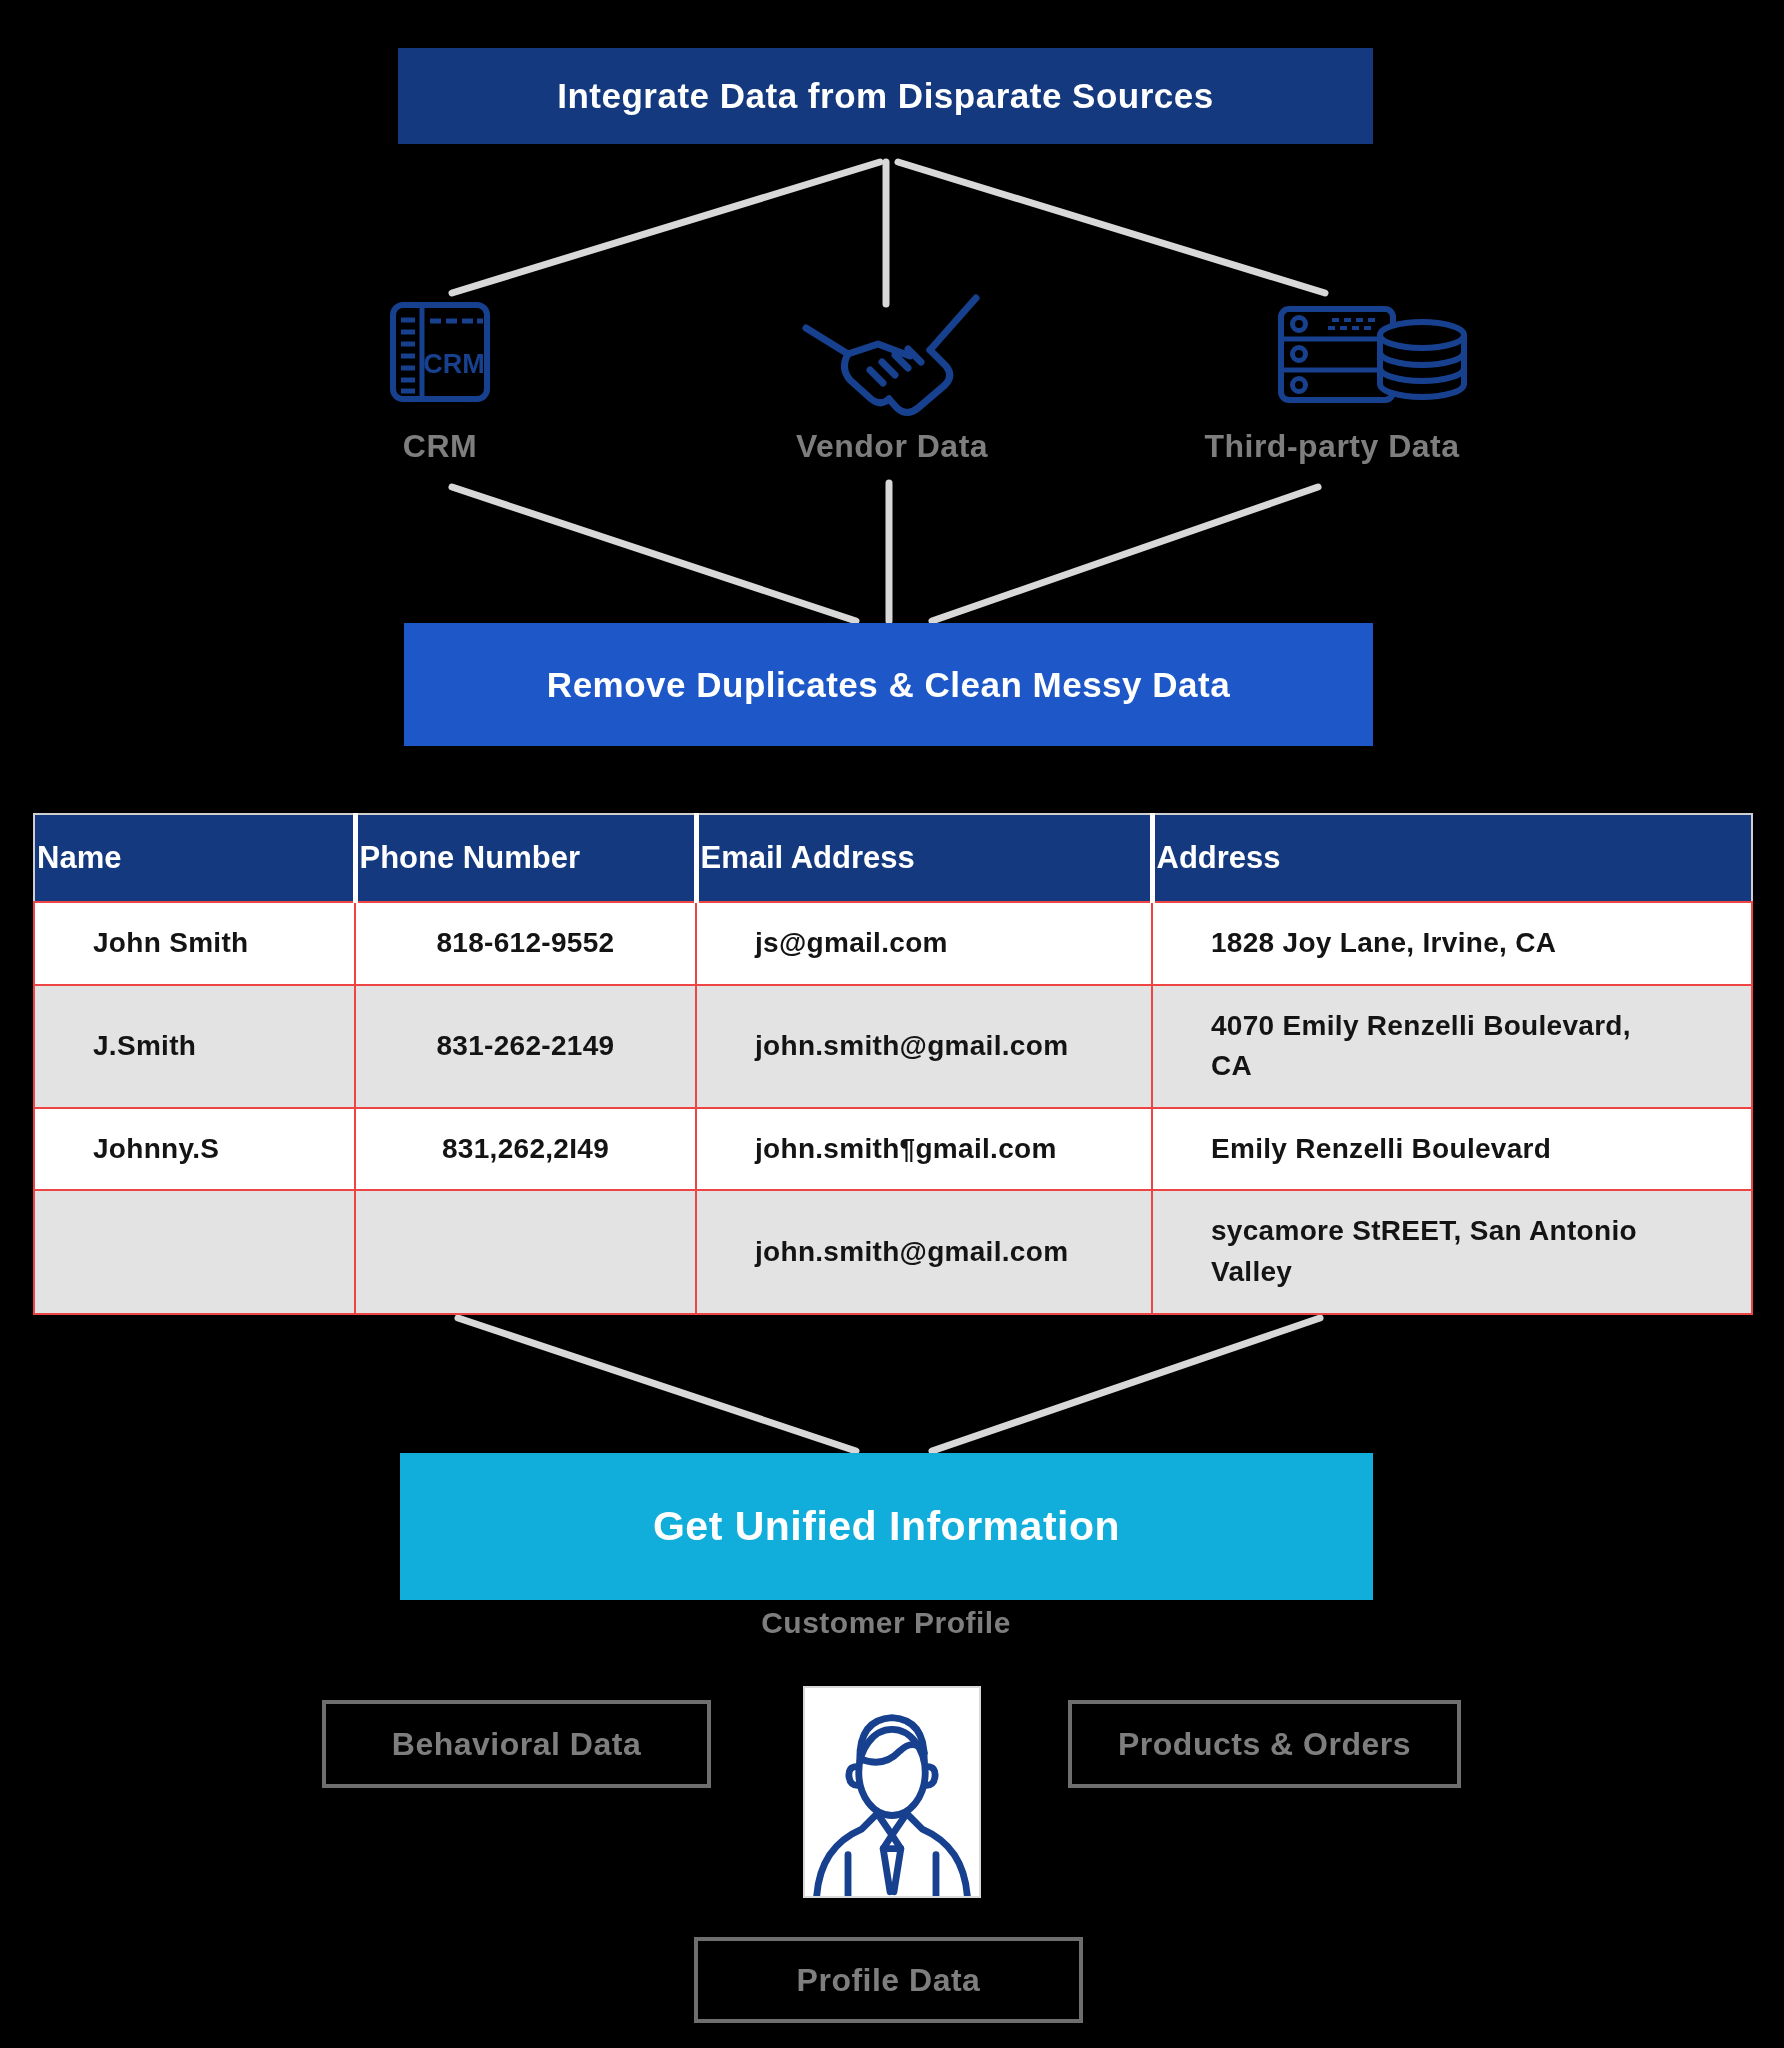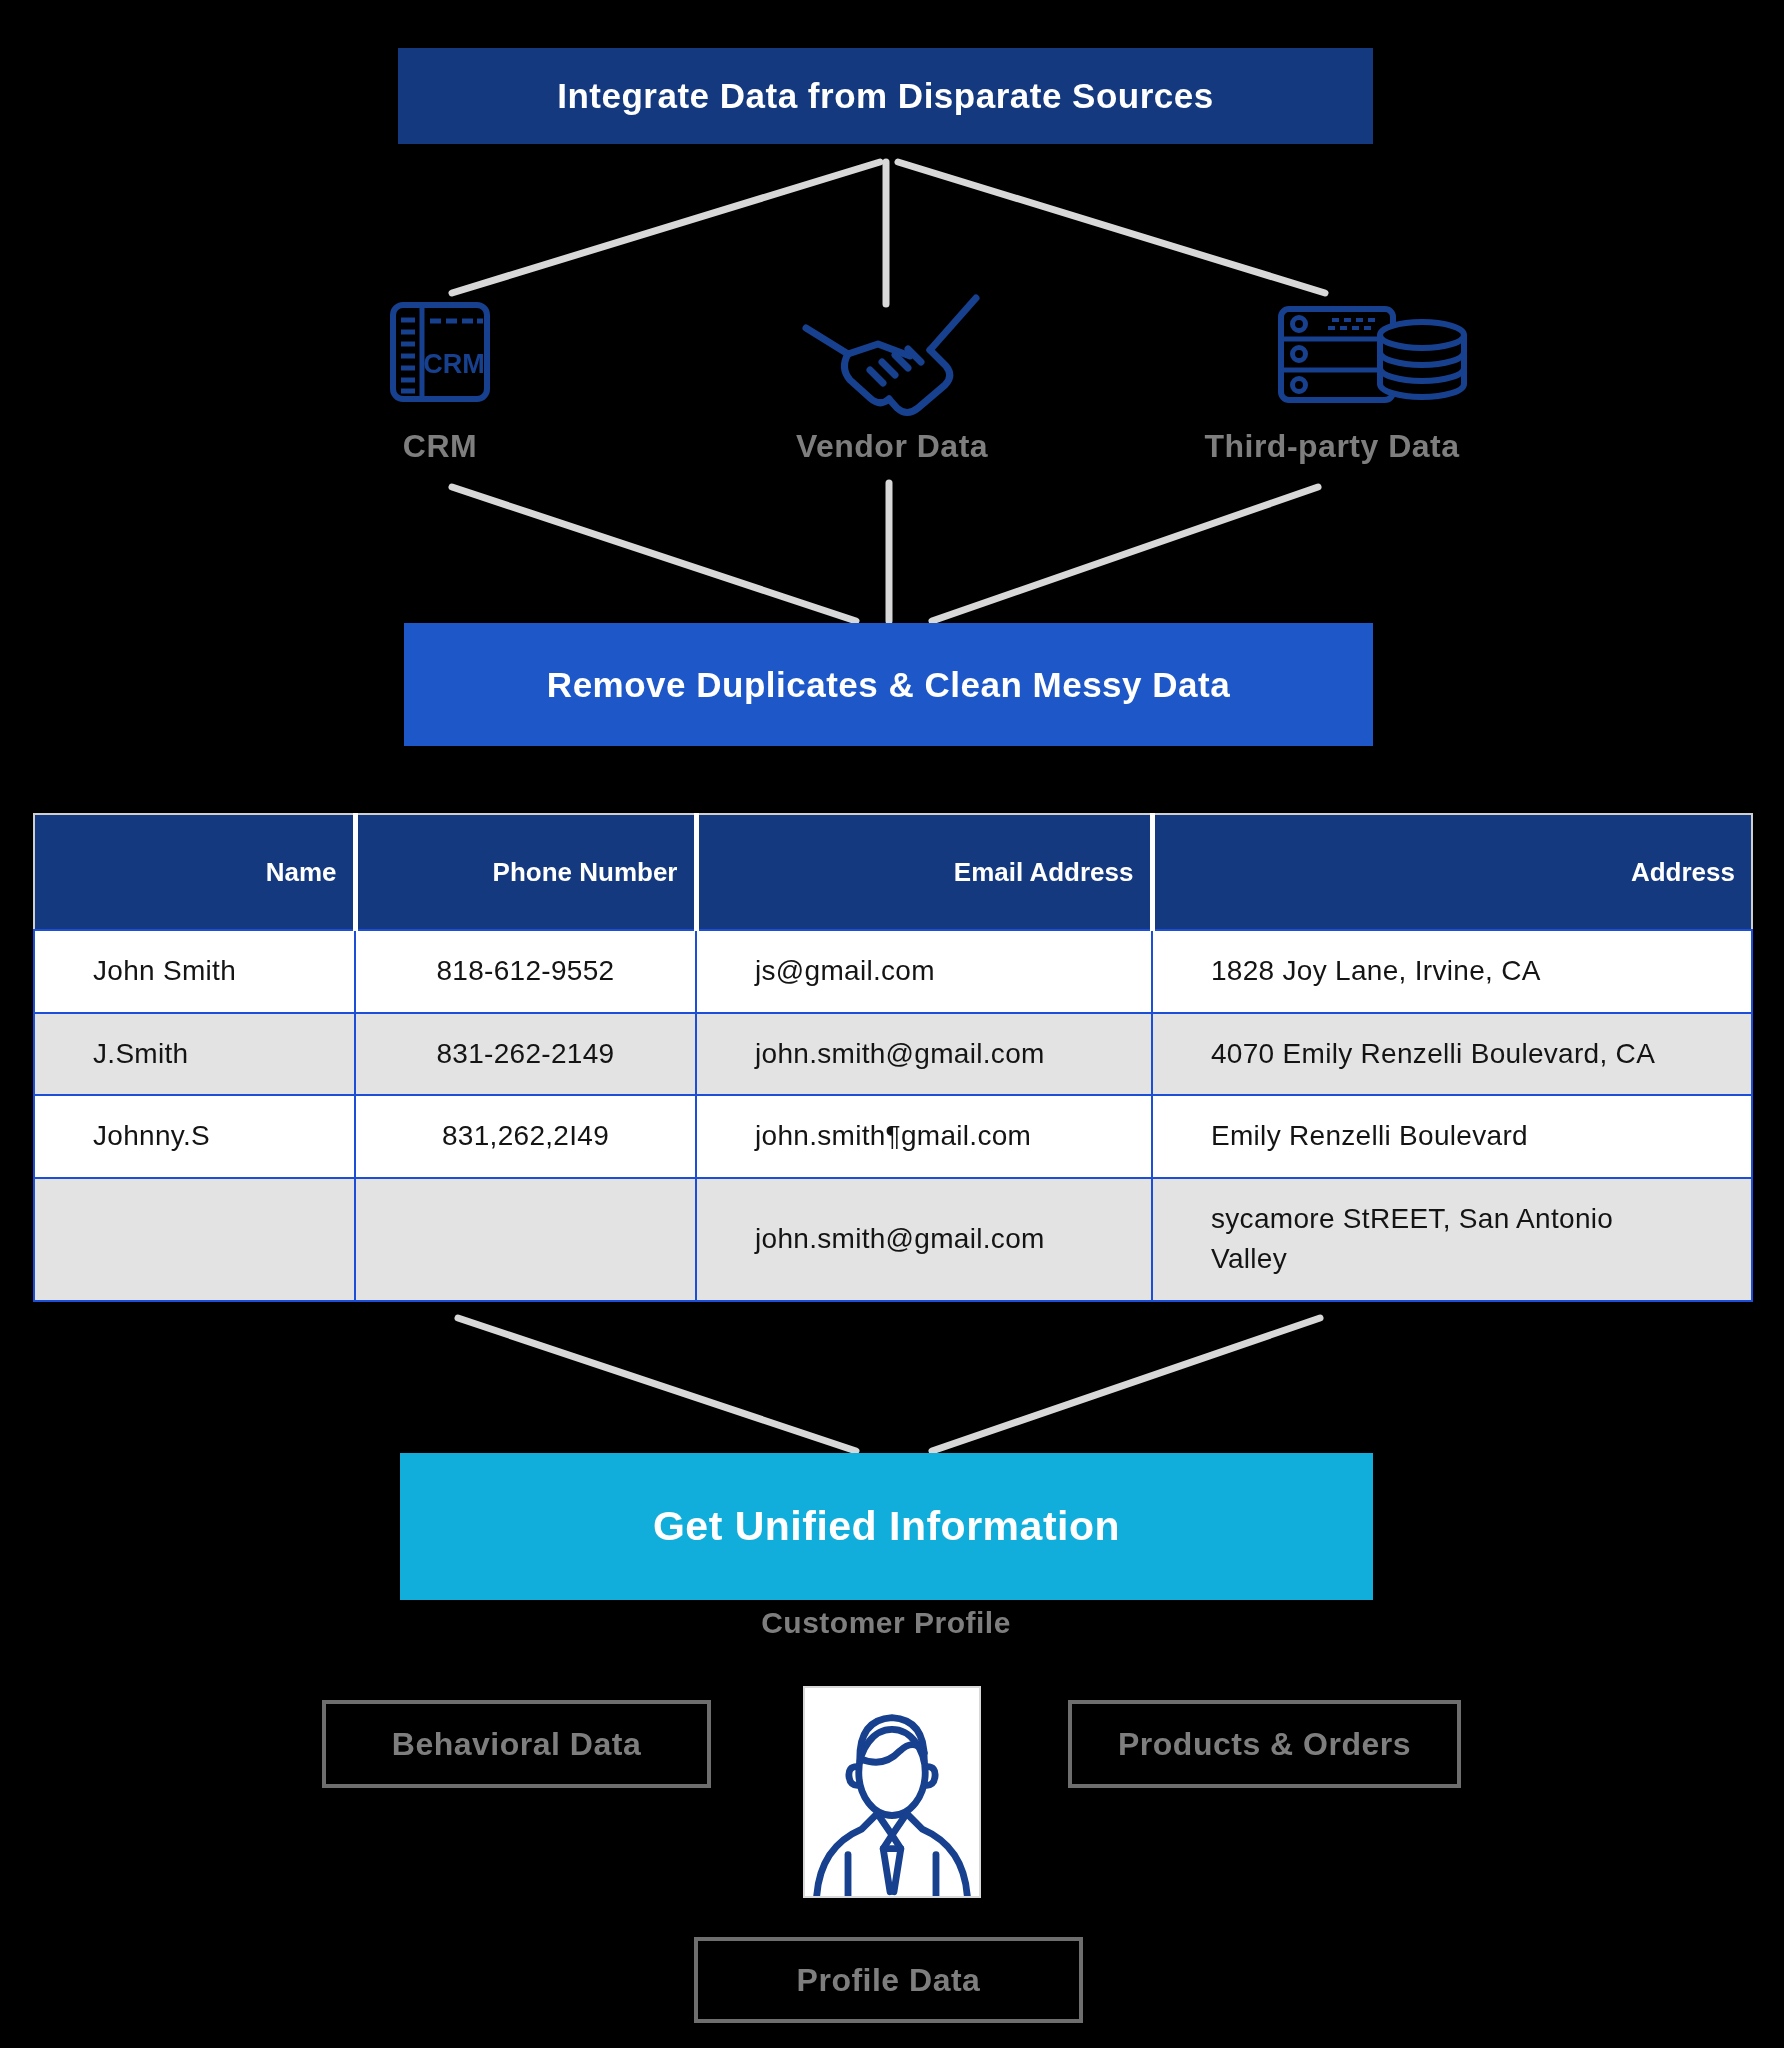--- a/index.html
+++ b/index.html
@@ -26,28 +26,29 @@
   }
   #label-crm{left:340px;top:428px;width:200px;}
   #label-vendor{left:692px;top:428px;width:400px;}
   #label-thirdparty{left:1112px;top:428px;width:440px;}
   table.dedupe{
     position:absolute;z-index:2;left:33px;top:813px;width:1718px;
     border-collapse:collapse;table-layout:fixed;background:#fff;
     border:2px solid #cfcfcf;
   }
   table.dedupe th{
-    background:#14397E;color:#fff;font-size:26px;font-weight:bold;
-    height:82px;text-align:right;border-right:5px solid #fff;padding:16px;
+    background:#14397E;color:#fff;font-size:31px;font-weight:bold;
+    height:82px;text-align:left;border-right:5px solid #fff;padding:2px;
   }
   table.dedupe th:last-child{border-right:none;}
   table.dedupe td{
-    font-size:28px;color:#141414;border:2px solid #1d4ed8;
+    font-size:28px;color:#141414;border:2px solid #ef4444;
     padding:20px 20px 20px 58px;line-height:1.45;vertical-align:middle;
     letter-spacing:.3px;
+    font-weight:bold;
   }
   table.dedupe td.c-phone{text-align:center;padding-left:20px;}
   table.dedupe td.c-addr{padding-right:95px;}
   table.dedupe tbody tr:nth-child(2),
   table.dedupe tbody tr:nth-child(4){background:#e3e3e3;}
   #customer-profile-label{
     position:absolute;z-index:2;left:636px;top:1606px;width:500px;text-align:center;
     color:#7E7E7E;font-weight:bold;font-size:30px;letter-spacing:.5px;
   }
   .gray-box{

